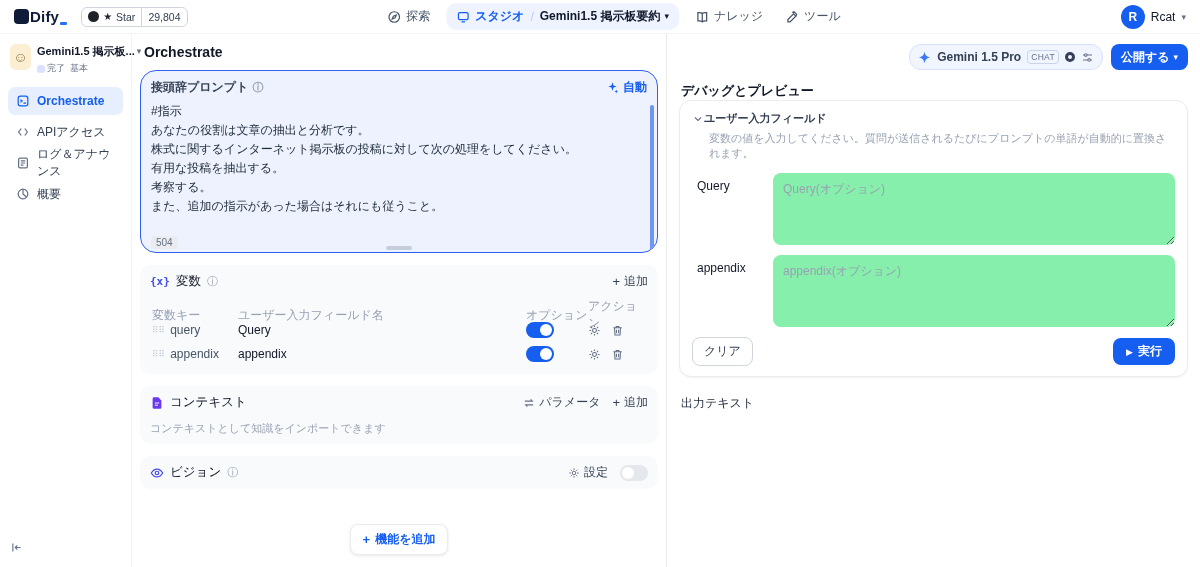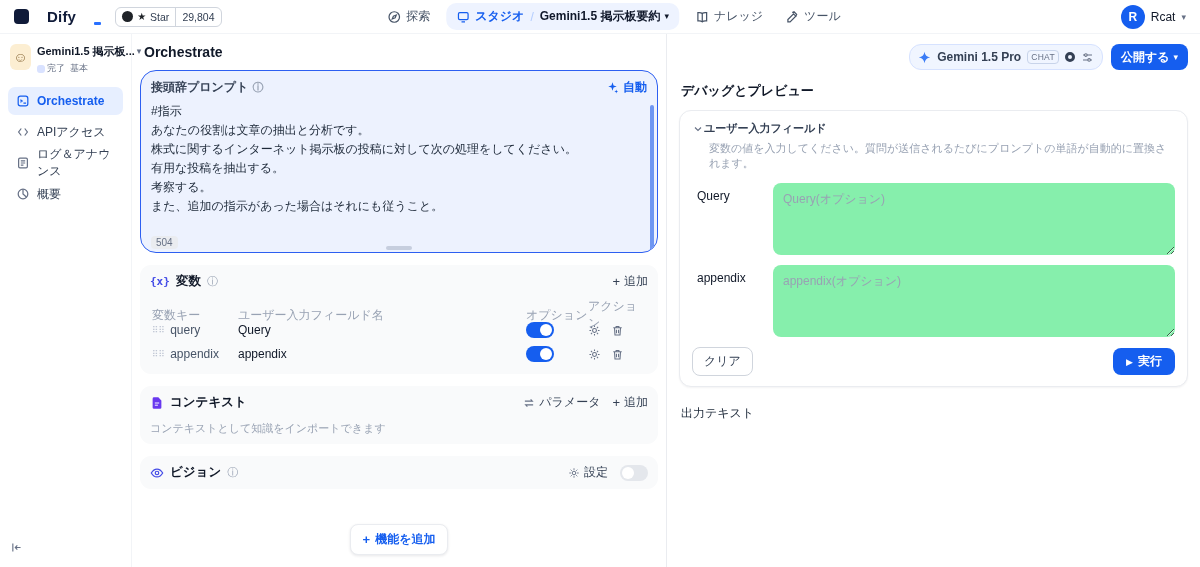--- a/index.html
+++ b/index.html
@@ -4,21 +4,21 @@
 <style>
   *{box-sizing:border-box;margin:0;padding:0}
   html,body{width:1200px;height:567px}
   body{font-family:"Liberation Sans","DejaVu Sans",sans-serif;font-size:12px;color:#101828;background:#fff;overflow:hidden}
   .icon{display:inline-flex;align-items:center;justify-content:center;flex:none}
   svg{display:block}
 
   
   .header{height:34px;display:flex;align-items:center;justify-content:space-between;padding:0 14px;border-bottom:1px solid #f2f4f7;position:relative;background:#fff}
   .hleft{display:flex;align-items:center;gap:14px}
-  .logo{display:flex;align-items:flex-end;gap:18px;cursor:pointer}
+  .logo{display:flex;align-items:flex-end;gap:1px;cursor:pointer}
   .logo-mark{width:15px;height:15px;border-radius:4px;background:#101b39;align-self:center}
   .logo-text{font-weight:bold;font-size:15px;color:#101b39;letter-spacing:.2px}
   .logo-dot{width:7px;height:3px;background:#2970ff;border-radius:1px;display:inline-block}
   .gh-badge{display:flex;align-items:center;height:20px;border:1px solid #d0d5dd;border-radius:6px;overflow:hidden;font-size:10.5px;color:#344054;background:#fff;cursor:pointer}
   .gh-badge .seg{display:flex;align-items:center;gap:4px;padding:0 6px;height:100%}
   .gh-badge .seg+.seg{border-left:1px solid #d0d5dd}
   .gh-mark{width:11px;height:11px;border-radius:50%;background:#1f2328}
   .star-glyph{color:#1f2328;font-size:10px}
   .hnav{position:absolute;left:50%;top:0;height:100%;transform:translateX(-47%);display:flex;align-items:center;gap:10px}
   .hnav-item{display:flex;align-items:center;gap:5px;color:#475467;font-size:12px;padding:4px 6px;border-radius:8px;cursor:pointer;white-space:nowrap}
@@ -63,21 +63,21 @@
   .auto-btn{display:flex;align-items:center;gap:4px;color:#155eef;font-size:12px;font-weight:bold;cursor:pointer}
   .prompt-body{height:152px;padding:2px 18px 14px 10px;font-size:12px;line-height:19px;color:#1d2939;white-space:pre-wrap;overflow:hidden;cursor:text}
   .prompt-scrollbar{position:absolute;right:3px;top:34px;width:4px;height:180px;background:#6e96f2;border-radius:2px;cursor:pointer}
   .char-count{position:absolute;left:10px;bottom:3px;background:#eaecf0;border-radius:4px;padding:1px 5px;font-size:10px;color:#667085}
   .resize-handle{position:absolute;left:50%;bottom:2px;transform:translateX(-50%);width:26px;height:4px;border-radius:2px;background:#c6cede;cursor:ns-resize}
 
   
   .sec-card{background:#f9fafb;border-radius:11px;padding:8px 10px;margin-top:12px}
   .sec-head{display:flex;align-items:center;justify-content:space-between}
   .sec-head-l{display:flex;align-items:center;gap:6px}
-  .sec-title{font-size:12.5px;font-weight:bold;color:#101828}
+  .sec-title{font-size:12.5px;font-weight:normal;color:#101828}
   .sec-head-r{display:flex;align-items:center;gap:12px}
   .txt-btn{display:flex;align-items:center;gap:4px;font-size:12px;color:#344054;cursor:pointer}
   .plus{font-size:13px;line-height:1;color:#344054}
   .var-glyph{color:#444ce7;font-size:11px;font-weight:bold;font-family:"DejaVu Sans Mono","Liberation Mono",monospace}
 
   
   .var-table{margin-top:8px}
   .vrow{display:grid;grid-template-columns:86px 1fr 62px 58px;align-items:center;height:24px;padding:0 2px}
   .vrow.vhead{color:#98a2b3;font-size:10.5px;height:20px}
   .vrow .cell{display:flex;align-items:center;gap:5px;font-size:12px}
@@ -100,21 +100,21 @@
   .add-feature .plus{color:#155eef}
 
   
   .right-col{flex:1;padding:10px 12px;display:flex;flex-direction:column;min-width:0}
   .model-row{display:flex;align-items:center;justify-content:flex-end;gap:8px;margin-bottom:10px}
   .model-pill{display:flex;align-items:center;gap:6px;background:#f0f5ff;border:1px solid #d6e2ff;border-radius:12px;height:26px;padding:0 8px;cursor:pointer}
   .model-name{font-size:12px;color:#344054;font-weight:bold}
   .mode-badge{border:1px solid #c8d4ea;color:#667085;font-size:8.5px;border-radius:4px;padding:1px 3px;letter-spacing:.3px}
   .ring-dot{width:10px;height:10px;border:3px solid #344054;border-radius:50%}
   .publish-btn{display:flex;align-items:center;gap:4px;background:#155eef;color:#fff;font-size:12px;font-weight:bold;border-radius:8px;height:26px;padding:0 10px;cursor:pointer}
-  .debug-title{font-size:13px;font-weight:bold;color:#101828;margin:2px 0 10px 2px}
+  .debug-title{font-size:13px;font-weight:bold;color:#101828;margin:2px 0 0 2px}
   .debug-card{background:#fff;border:1px solid #eaecf0;border-radius:12px;box-shadow:0 1px 2px rgba(16,24,40,.05);padding:10px 12px}
   .dc-head{display:flex;align-items:center;gap:0;font-size:11px;font-weight:bold;color:#344054;cursor:pointer}
   .dc-head .icon{color:#667085}
   .dc-desc{font-size:11px;color:#98a2b3;margin:5px 0 12px 17px}
   .field-row{display:flex;gap:8px;margin:0 0 10px 5px}
   .field-label{width:68px;padding-top:6px;font-size:12px;color:#101828;flex:none}
   .field-row textarea{flex:1;height:72px;background:#86efac;border:none;border-radius:8px;padding:8px 10px;font-size:12px;color:#101828;font-family:inherit;resize:vertical;outline:none}
   .field-row textarea::placeholder{color:#98a2b3}
   .dc-actions{display:flex;align-items:center;justify-content:space-between;margin-top:4px}
   .clear-btn{background:#fff;border:1px solid #d0d5dd;border-radius:8px;padding:5px 11px;font-size:12px;color:#344054;cursor:pointer}

